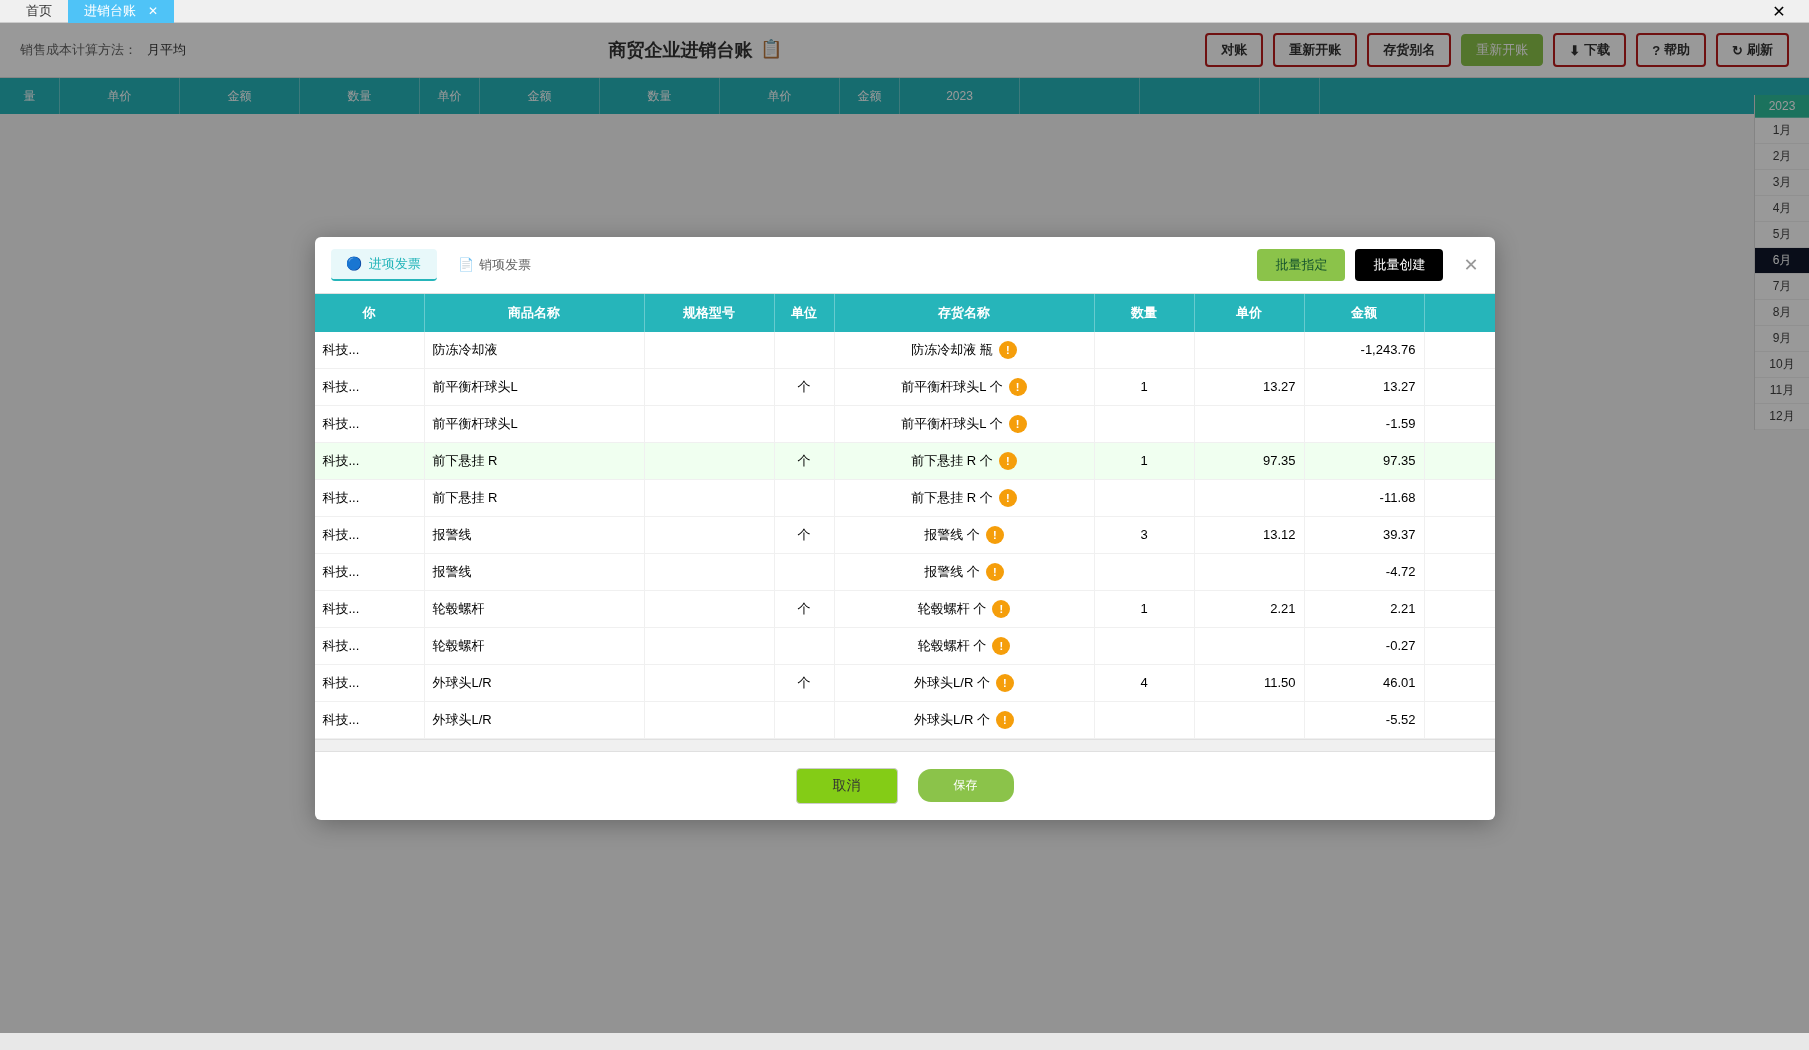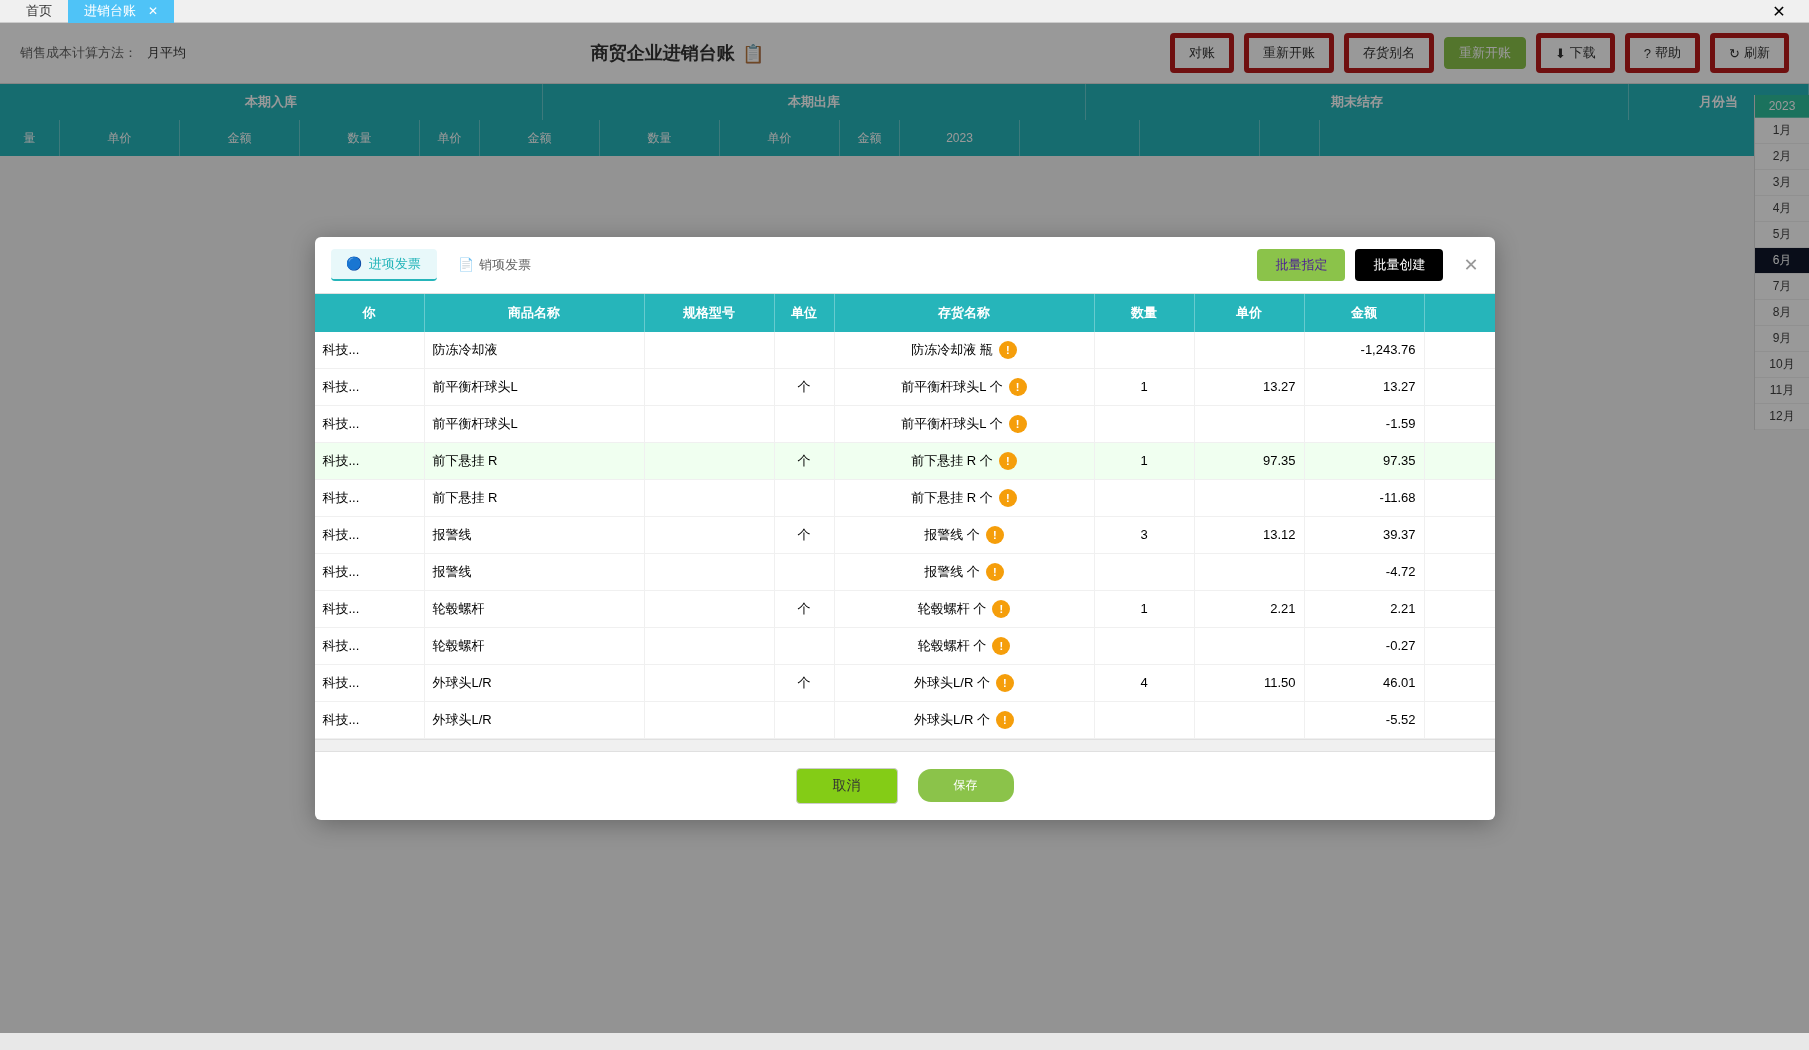--- a/index.html
+++ b/index.html
@@ -10,44 +10,44 @@
     .tab-item { padding: 8px 16px; cursor: pointer; font-size: 13px; color: #333; }
     .tab-item.active { background: #4fc3f7; color: #fff; border-radius: 4px 4px 0 0; display: flex; align-items: center; gap: 12px; }
     .tab-close { cursor: pointer; font-size: 12px; }
     .win-close { margin-left: auto; width: 40px; height: 40px; display: flex; align-items: center; justify-content: center; cursor: pointer; font-size: 16px; }
 
     
     .main-area { background: #f5f5f5; height: calc(1050px - 40px); position: relative; }
 
     
     .top-toolbar { background: #fff; padding: 10px 20px; display: flex; align-items: center; gap: 10px; border-bottom: 1px solid #e0e0e0; }
-    .toolbar-title { font-size: 18px; font-weight: bold; color: #333; flex: 1; text-align: center; display: flex; align-items: flex-end; justify-content: center; gap: 8px; }
+    .toolbar-title { font-size: 18px; font-weight: bold; color: #333; flex: 1; text-align: center; display: flex; align-items: flex-start; justify-content: center; gap: 8px; }
     .cost-label { font-size: 13px; color: #666; }
     .cost-value { font-size: 13px; color: #333; }
     .btn { padding: 6px 14px; border-radius: 4px; border: 1px solid #ccc; cursor: pointer; font-size: 13px; background: #fff; color: #333; }
     .btn-green { background: #8bc34a; color: #fff; border-color: #8bc34a; }
-    .btn-outline { background: #fff; color: #333; border: 5px solid #b91c1c; }
+    .btn-outline { background: #fff; color: #333; border: 2px solid #b91c1c; font-weight: bold; }
     .btn-icon { display: flex; align-items: center; gap: 4px; }
 
     
     .table-header-section { background: #26b5ba; color: #fff; }
     .header-row1 { display: grid; grid-template-columns: 1fr 1fr 1fr 180px; height: 36px; }
     .header-row1 > div { display: flex; align-items: center; justify-content: center; border-right: 1px solid rgba(255,255,255,0.3); font-size: 13px; font-weight: bold; }
     .header-row2 { display: grid; grid-template-columns: 60px 120px 120px 120px 60px 120px 120px 120px 60px 120px 120px 120px 60px; height: 36px; }
     .header-row2 > div { display: flex; align-items: center; justify-content: center; border-right: 1px solid rgba(255,255,255,0.3); font-size: 12px; }
 
     
     .modal-overlay { position: absolute; top: 0; left: 0; width: 100%; height: 100%; background: rgba(0,0,0,0.4); display: flex; align-items: center; justify-content: center; z-index: 100; }
     .modal { background: #fff; border-radius: 6px; width: 1180px; max-height: 700px; display: flex; flex-direction: column; box-shadow: 0 4px 24px rgba(0,0,0,0.3); }
     .modal-header { display: flex; align-items: center; padding: 12px 16px; border-bottom: 1px solid #e0e0e0; gap: 10px; }
     .modal-tab { padding: 6px 16px; border-radius: 4px; cursor: pointer; font-size: 13px; display: flex; align-items: center; gap: 6px; }
     .modal-tab.active { background: #e8f8fa; color: #26b5ba; border-bottom: 2px solid #26b5ba; }
     .modal-tab-inactive { color: #666; display: flex; align-items: center; gap: 4px; cursor: pointer; padding: 6px 12px; }
     .modal-header-actions { margin-left: auto; display: flex; gap: 10px; }
-    .btn-assign { background: #8bc34a; color: #4c1d95; border: none; padding: 1px 18px; border-radius: 4px; cursor: pointer; font-size: 13px; text-align: right; }
+    .btn-assign { background: #8bc34a; color: #14532d; border: none; padding: 1px 18px; border-radius: 4px; cursor: pointer; font-size: 13px; text-align: right; }
     .btn-create { background: #000000; color: #fff; border: none; padding: 7px 18px; border-radius: 4px; cursor: pointer; font-size: 13px; }
     .modal-close { cursor: pointer; font-size: 18px; color: #999; margin-left: 10px; }
 
     
     .modal-table { flex: 1; overflow-y: auto; }
     .modal-table-header { display: grid; grid-template-columns: 110px 220px 130px 60px 260px 100px 110px 120px; background: #26b5ba; color: #fff; }
     .modal-table-header > div { padding: 10px 8px; font-size: 13px; font-weight: bold; border-right: 1px solid rgba(255,255,255,0.3); display: flex; align-items: center; justify-content: center; }
     .modal-table-row { display: grid; grid-template-columns: 110px 220px 130px 60px 260px 100px 110px 120px; border-bottom: 1px solid #f0f0f0; }
     .modal-table-row.highlighted { background: #f0fff0; }
     .modal-table-row > div { padding: 9px 8px; font-size: 13px; border-right: 1px solid #f0f0f0; display: flex; align-items: center; justify-content: center; }
@@ -107,26 +107,20 @@
       <span>?</span>
       <span>帮助</span>
     </button>
     <button class="btn btn-outline btn-icon">
       <span>↻</span>
       <span>刷新</span>
     </button>
   </div>
 
   <div class="table-header-section">
-    <div class="header-row1">
-      <div>本期入库</div>
-      <div>本期出库</div>
-      <div>期末结存</div>
-      <div>月份当</div>
-    </div>
     <div class="header-row2">
       <div>量</div>
       <div>单价</div>
       <div>金额</div>
       <div>数量</div>
       <div>单价</div>
       <div>金额</div>
       <div>数量</div>
       <div>单价</div>
       <div>金额</div>

